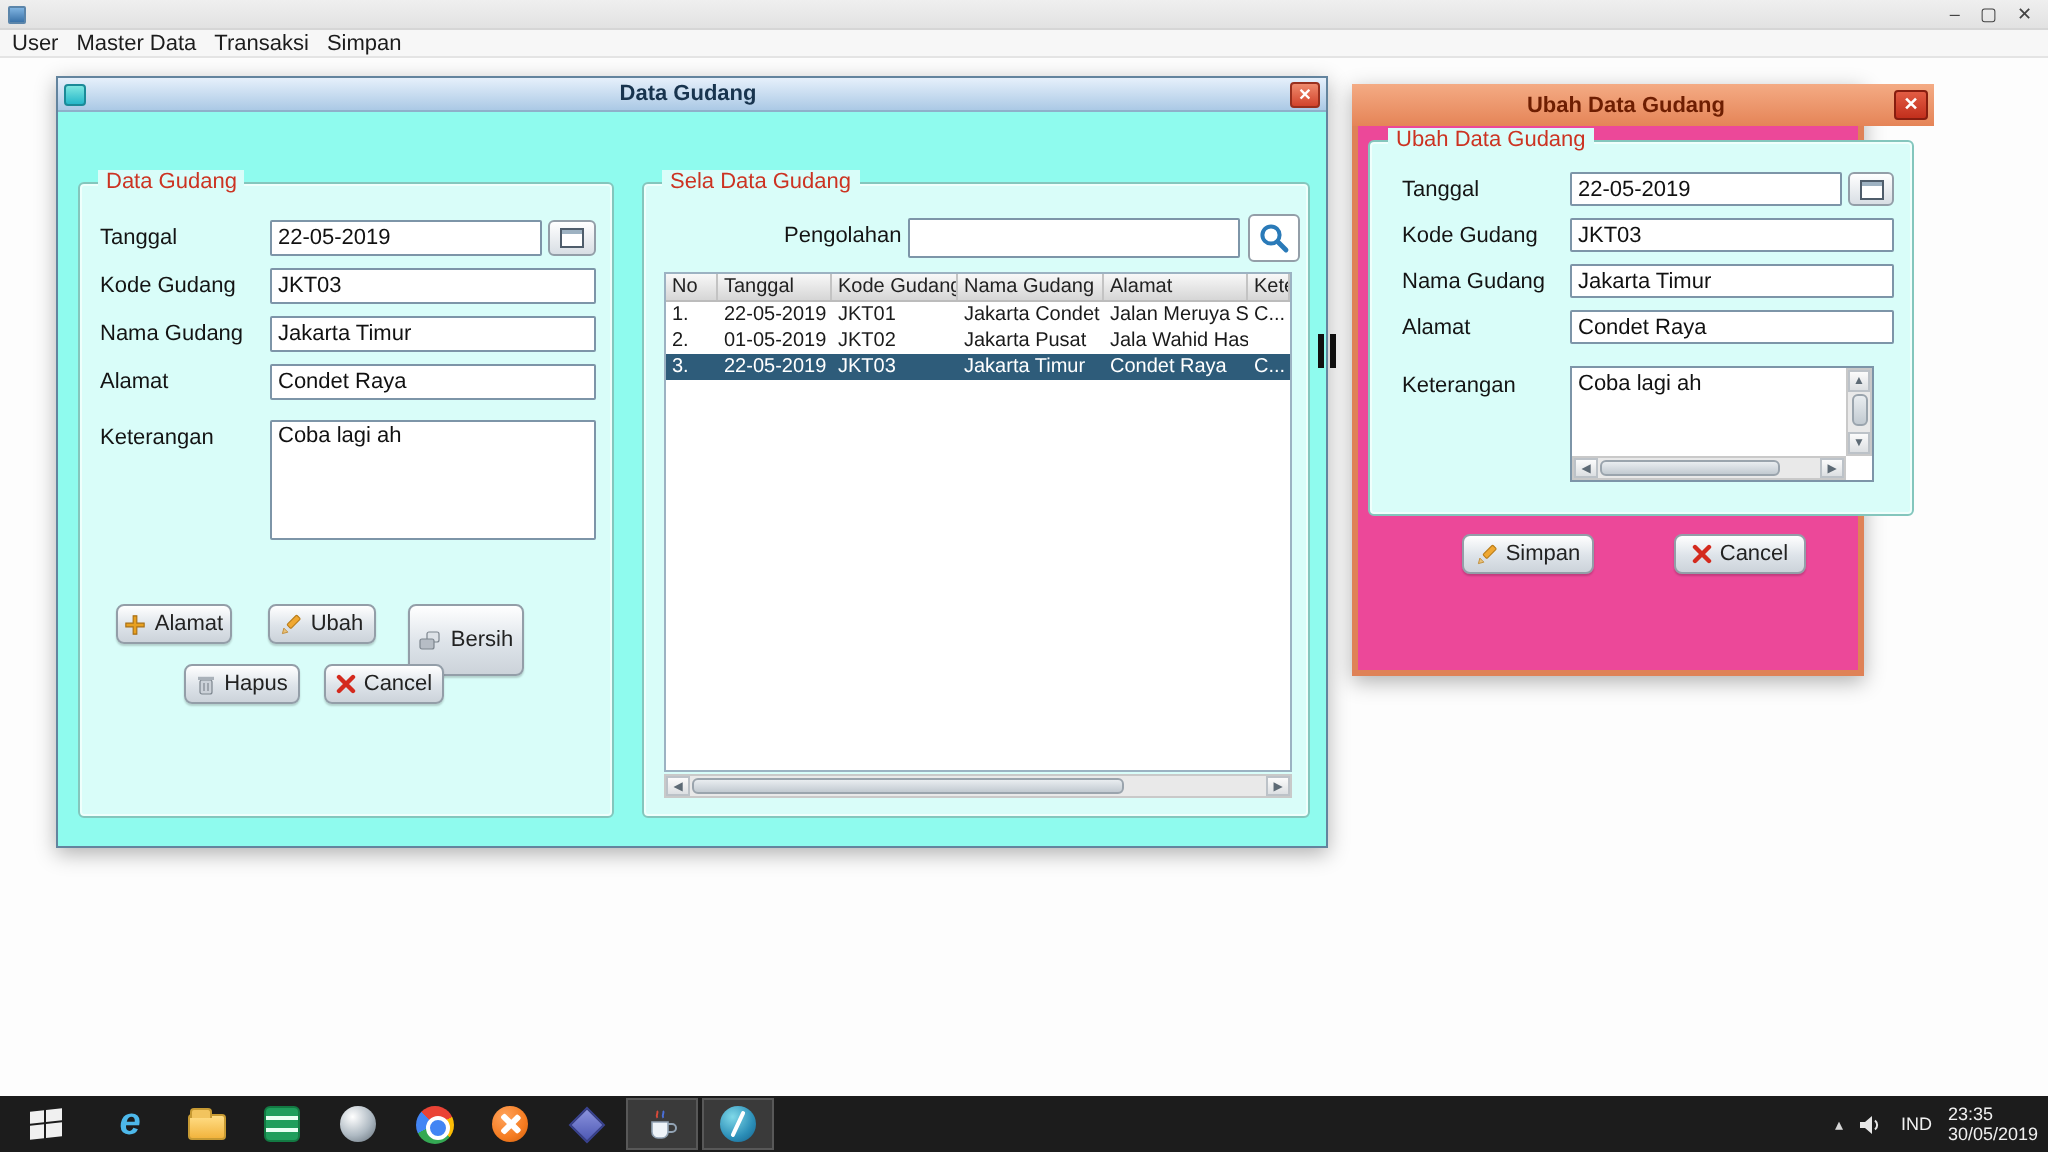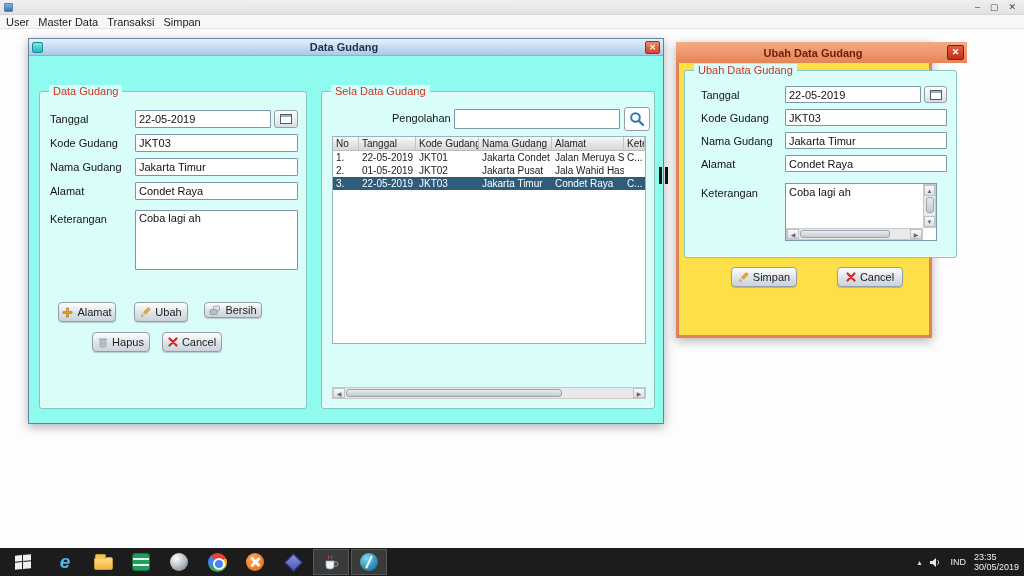--- a/index.html
+++ b/index.html
@@ -45,21 +45,21 @@
 
   
   .sb{position:absolute;background:#e9e9e9;border:1px solid #c9c9c9;display:flex;align-items:center}
   .sb-arrow{width:12px;height:100%;display:flex;align-items:center;justify-content:center;font-size:6px;color:#5d6a75;background:linear-gradient(#fbfbfb,#dcdfe2);border:1px solid #bcc2c8}
   .sb-thumb{height:8px;background:linear-gradient(#e9edf0,#c2cad1);border:1px solid #9aa4ad;border-radius:3px}
   .vsb{position:absolute;background:#e9e9e9;border:1px solid #c9c9c9;display:flex;flex-direction:column;align-items:center}
   .vsb .sb-arrow{width:100%;height:11px}
   .vsb .sb-thumb{width:8px}
 
   
-  .win-ubah{left:676px;top:42px;width:256px;height:296px;background:#fde047;border:3px solid #df8257}
+  .win-ubah{left:676px;top:42px;width:256px;height:296px;background:#ec4899;border:3px solid #df8257}
   .uw-titlebar{left:-3px;top:-3px;width:291px;height:21px;background:linear-gradient(#f4ab84,#e58457);display:flex;align-items:center;padding:0 3px}
   .uw-title{flex:1;text-align:center;font-size:11px;font-weight:bold;color:#6e1e02}
   .uxbtn{width:17px;height:15px;background:linear-gradient(#e25c43,#c22f1c);border:1px solid #871d0f;border-radius:2px;color:#fff;font-size:9px;line-height:13px;text-align:center;font-weight:bold}
 
   
   .taskbar{left:0;top:548px;width:1024px;height:28px;background:#1c1c1c;display:flex;align-items:center}
   .startbtn{width:46px;height:28px;display:flex;align-items:center;justify-content:center}
   .winlogo{display:grid;grid-template-columns:7px 8px;grid-template-rows:6px 7px;gap:1px;transform:skewY(-6deg)}
   .winlogo i{background:#f0f0f0;display:block}
   .tbtn{width:36px;height:26px;display:flex;align-items:center;justify-content:center;margin:0 1px}
@@ -141,21 +141,21 @@
         </svg>
       <span>Alamat</span>
     </div>
     <div class="nbtn" style="left:94px;top:210px;width:54px;height:20px">
       <svg width="11" height="11" viewBox="0 0 12 12">
           <rect x="6" y="0.5" width="3" height="7.5" rx="0.6" transform="rotate(45 7.5 4.2)" fill="#f0a832" stroke="#b97c18" stroke-width="0.6"></rect>
           <path d="M2.1 7.7 L4.3 9.9 L1.3 10.7 Z" fill="#e8c27a" stroke="#b97c18" stroke-width="0.4"></path>
         </svg>
       <span>Ubah</span>
     </div>
-    <div class="nbtn" style="left:164px;top:210px;width:58px;height:16px">
+    <div class="nbtn" style="left:164px;top:210px;width:58px;height:36px">
       <svg width="12" height="11" viewBox="0 0 12 11">
           <rect x="4.5" y="1" width="6" height="5" rx="1" fill="#dde2e7" stroke="#7c858e" stroke-width="0.6"></rect>
           <rect x="1" y="4.5" width="7" height="5" rx="1" fill="#b6bdc5" stroke="#7c858e" stroke-width="0.6"></rect>
         </svg>
       <span>Bersih</span>
     </div>
     <div class="nbtn" style="left:52px;top:240px;width:58px;height:20px">
       <svg width="10" height="11" viewBox="0 0 10 11">
           <rect x="2" y="3" width="6" height="7" rx="1" fill="#ccd2d9" stroke="#7c858e" stroke-width="0.6"></rect>
           <rect x="1" y="1.4" width="8" height="1.6" fill="#a9b1b9"></rect>
@@ -177,21 +177,21 @@
 
     <div class="abs lbl" style="left:70px;top:20px">Pengolahan</div>
     <input class="tf" style="left: 132px; top: 17px; width: 166px; height: 20px;" value="">
     <div class="calbtn" style="left:302px;top:15px;width:26px;height:24px;background:#fff">
       <svg width="16" height="16" viewBox="0 0 16 16">
           <circle cx="6.5" cy="6.5" r="4.3" fill="none" stroke="#2a7ab8" stroke-width="2"></circle>
           <line x1="10" y1="10" x2="14" y2="14" stroke="#2a7ab8" stroke-width="2.4" stroke-linecap="round"></line>
         </svg>
     </div>
 
-    <div class="tbl" style="left:10px;top:44px;width:314px;height:208px">
+    <div class="tbl" style="left:10px;top:44px;width:314px;height:250px">
       <div class="thead">
         <div class="hcell" style="width:26px">No</div>
         <div class="hcell" style="width:57px">Tanggal</div>
         <div class="hcell" style="width:63px">Kode Gudang</div>
         <div class="hcell" style="width:73px">Nama Gudang</div>
         <div class="hcell" style="width:72px">Alamat</div>
         <div class="hcell" style="flex:1">Keterangan</div>
       </div>
       <div class="trow">
         <div class="tcell" style="width:26px">1.</div>

